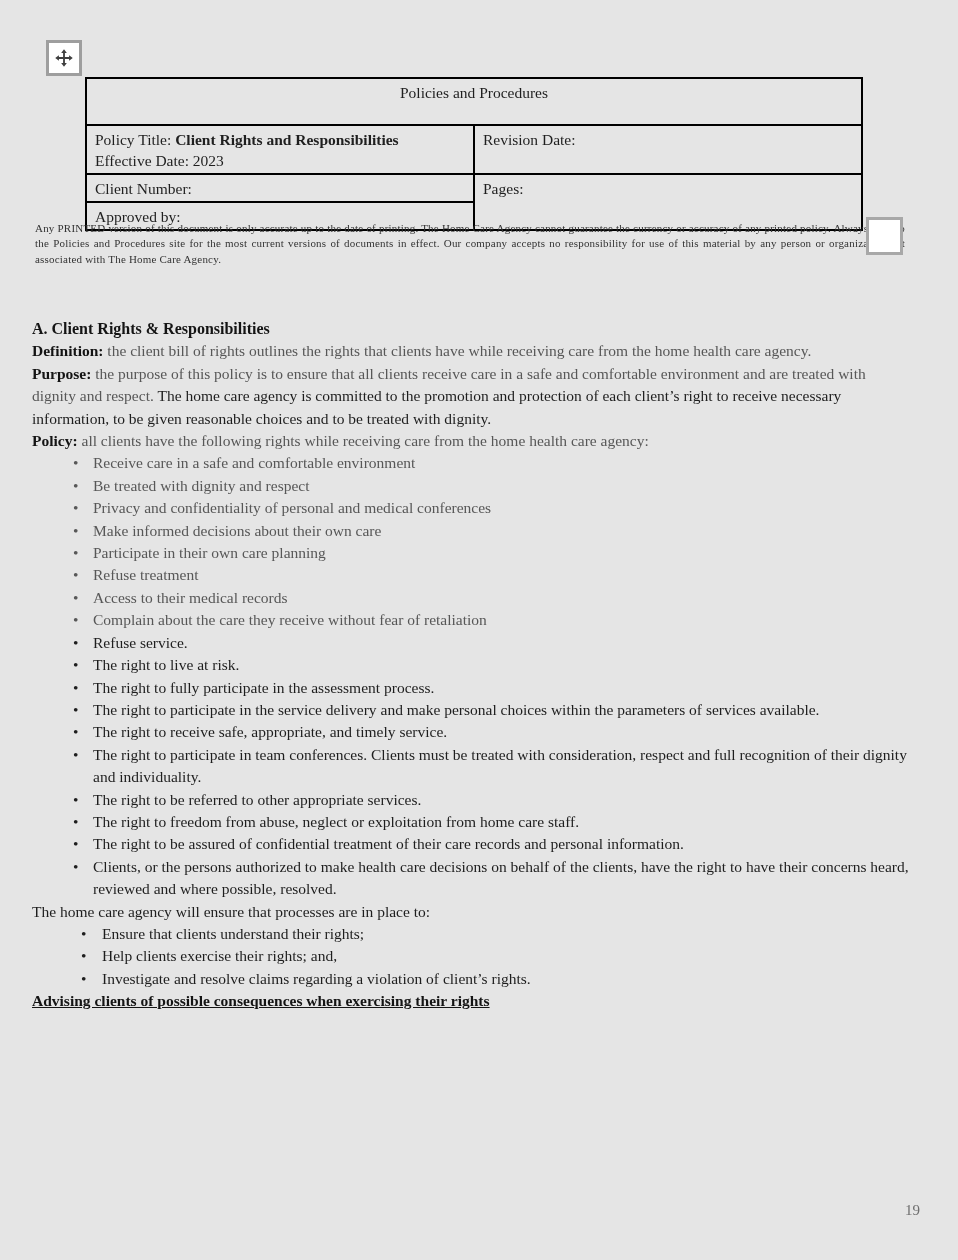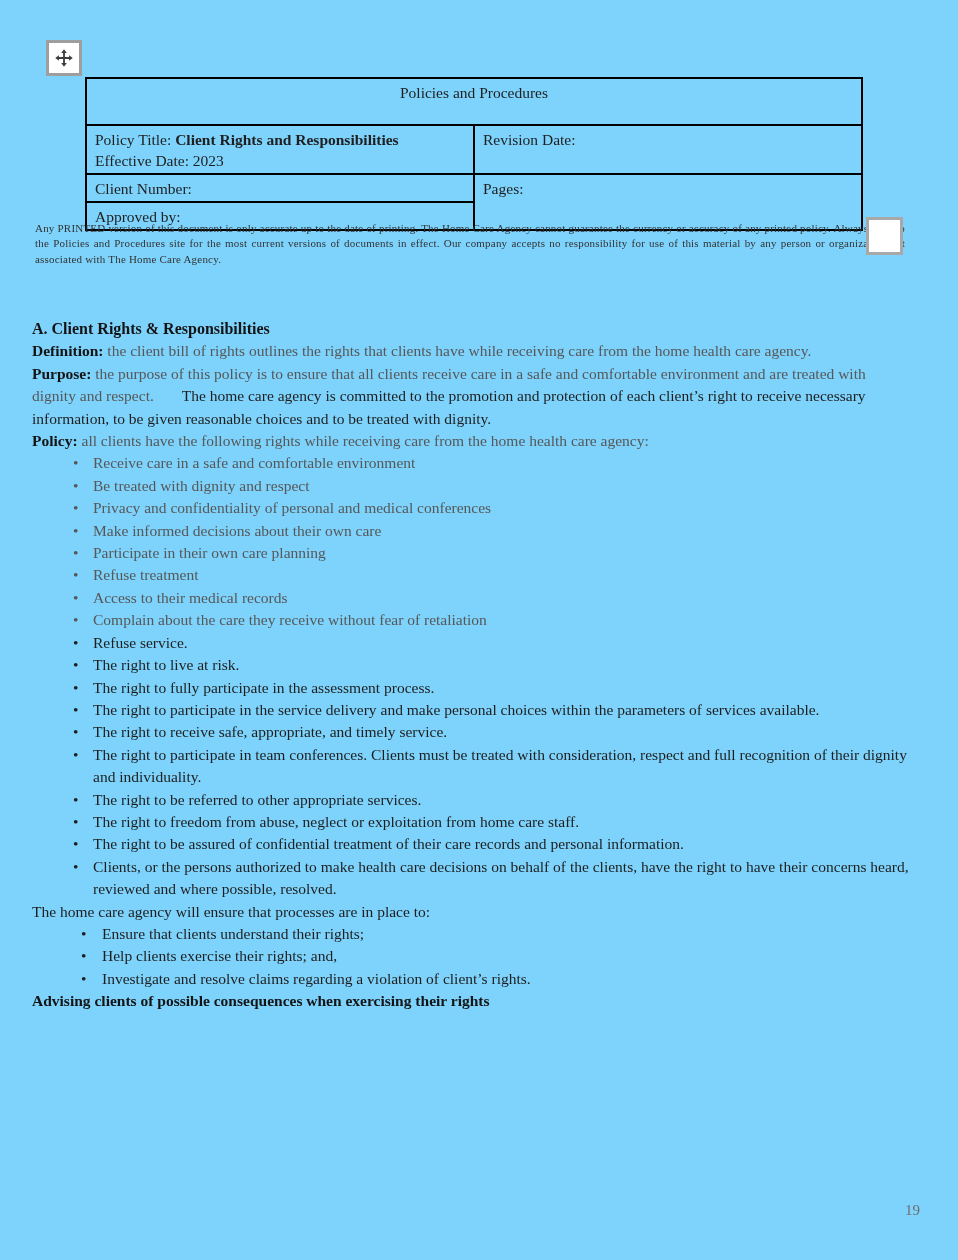--- a/index.html
+++ b/index.html
@@ -1,17 +1,17 @@
 <!DOCTYPE html>
 <html><head>
 <meta charset="utf-8">
 <style>
   html,body { margin:0; padding:0; background:#ffffff; }
   .page {
-    position:relative; width:958px; height:1260px; background:#7dd3fc;
+    position:relative; width:958px; height:1260px; background:#e5e5e5;
     font-family:"Liberation Serif","DejaVu Serif",serif; overflow:hidden;
   }
 
   
   .drag-handle {
     position:absolute; left:46px; top:40px; width:30px; height:30px;
     border:3px solid #9e9e9e; background:#fff;
     display:flex; align-items:center; justify-content:center;
   }
   .drag-handle svg { display:block; }
@@ -43,39 +43,39 @@
     position:absolute; left:866px; top:217px; width:31px; height:32px;
     background:#ffffff; border:3px solid #a8a8a8; z-index:5;
   }
 
   
   .body {
     position:absolute; left:32px; top:318px; width:877px;
     font-size:15.5px; line-height:22.4px; color:#575757;
   }
   .body p { margin:0; }
-  .txt-black { color:#1e1e1e;margin-left:24px; }
+  .txt-black { color:#1e1e1e; }
   .lbl { font-weight:bold; color:#141414; }
   .section-heading {
     font-weight:bold; color:#141414; font-size:16px; margin-left:89px;
   }
   .gap { margin-top:22px; }
 
   ul.rights { list-style:none; margin:0; padding:0; }
   ul.rights li { position:relative; padding-left:61px; }
   ul.rights li::before { content:"\2022"; position:absolute; left:41px; }
   ul.rights li.gray { color:#575757; }
   ul.rights li.black { color:#1e1e1e; }
 
   ul.processes { list-style:none; margin:0; padding:0; color:#1e1e1e; }
   ul.processes li { position:relative; padding-left:70px; }
   ul.processes li::before { content:"\2022"; position:absolute; left:49px; }
 
   .agency-line { margin-top:26px; color:#1e1e1e; }
-  .closing-heading { margin-top:26px; font-weight:bold; color:#141414; }
+  .closing-heading { margin-top:26px; font-weight:bold; color:#141414;text-decoration:underline; }
 
   .page-number {
     position:absolute; right:38px; top:1202px;
     font-size:15px; color:#6e6e6e;
   }
 </style>
 </head>
 <body>
 
 <div class="page">

